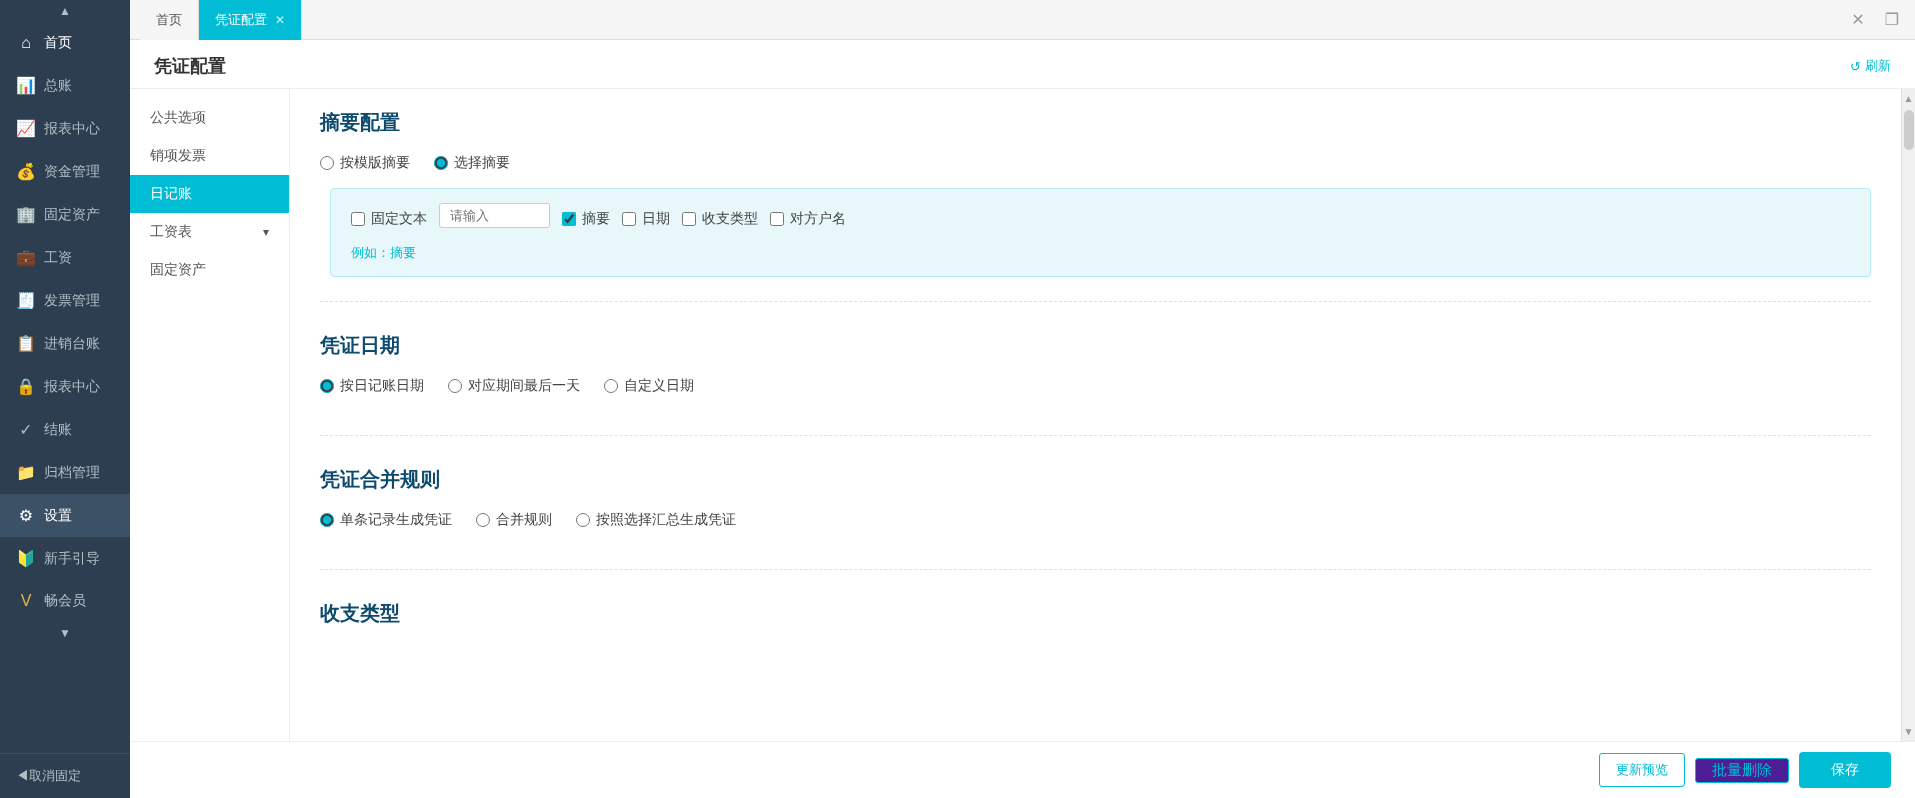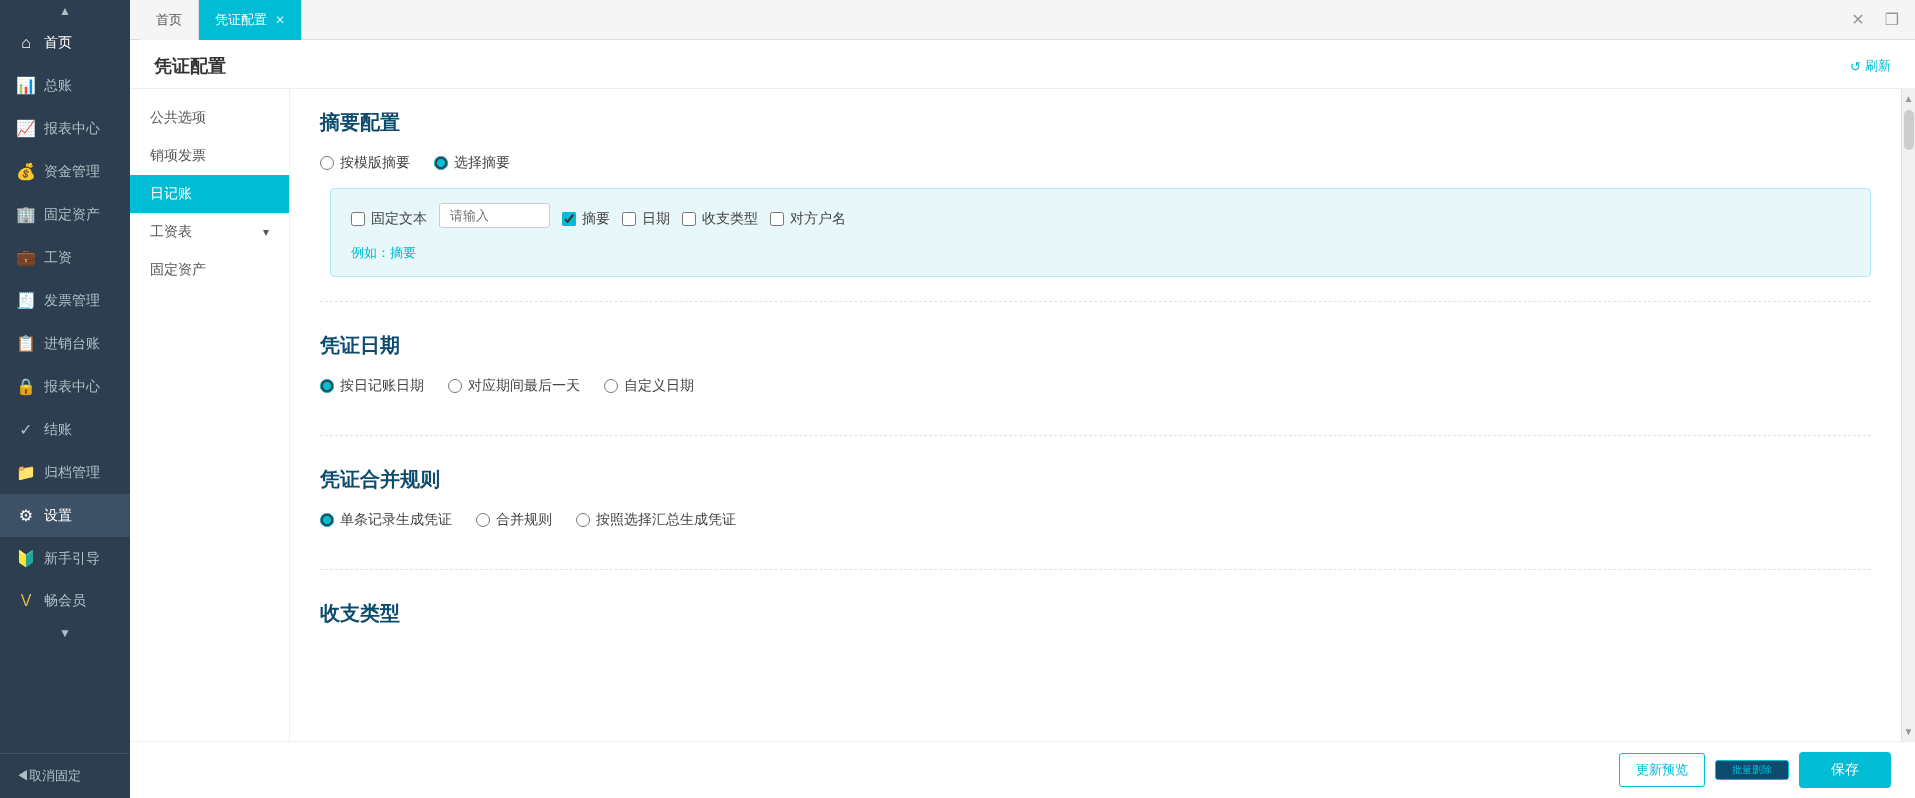--- a/index.html
+++ b/index.html
@@ -241,25 +241,25 @@
       border: 1px solid #00bcd4;
       background: #fff;
       color: #00bcd4;
       border-radius: 3px;
       cursor: pointer;
       font-size: 13px;
     }
     .btn-batch-delete {
       padding: 2px 16px;
       border: 1px solid #00bcd4;
-      background: #0c4a6e;
+      background: #4c1d95;
       color: #00bcd4;
       border-radius: 3px;
       cursor: pointer;
-      font-size: 10px;
+      font-size: 15px;
     }
     .btn-save {
       padding: 9px 32px;
       background: #00bcd4;
       color: #fff;
       border: none;
       border-radius: 4px;
       cursor: pointer;
       font-size: 14px;
       font-weight: 500;

